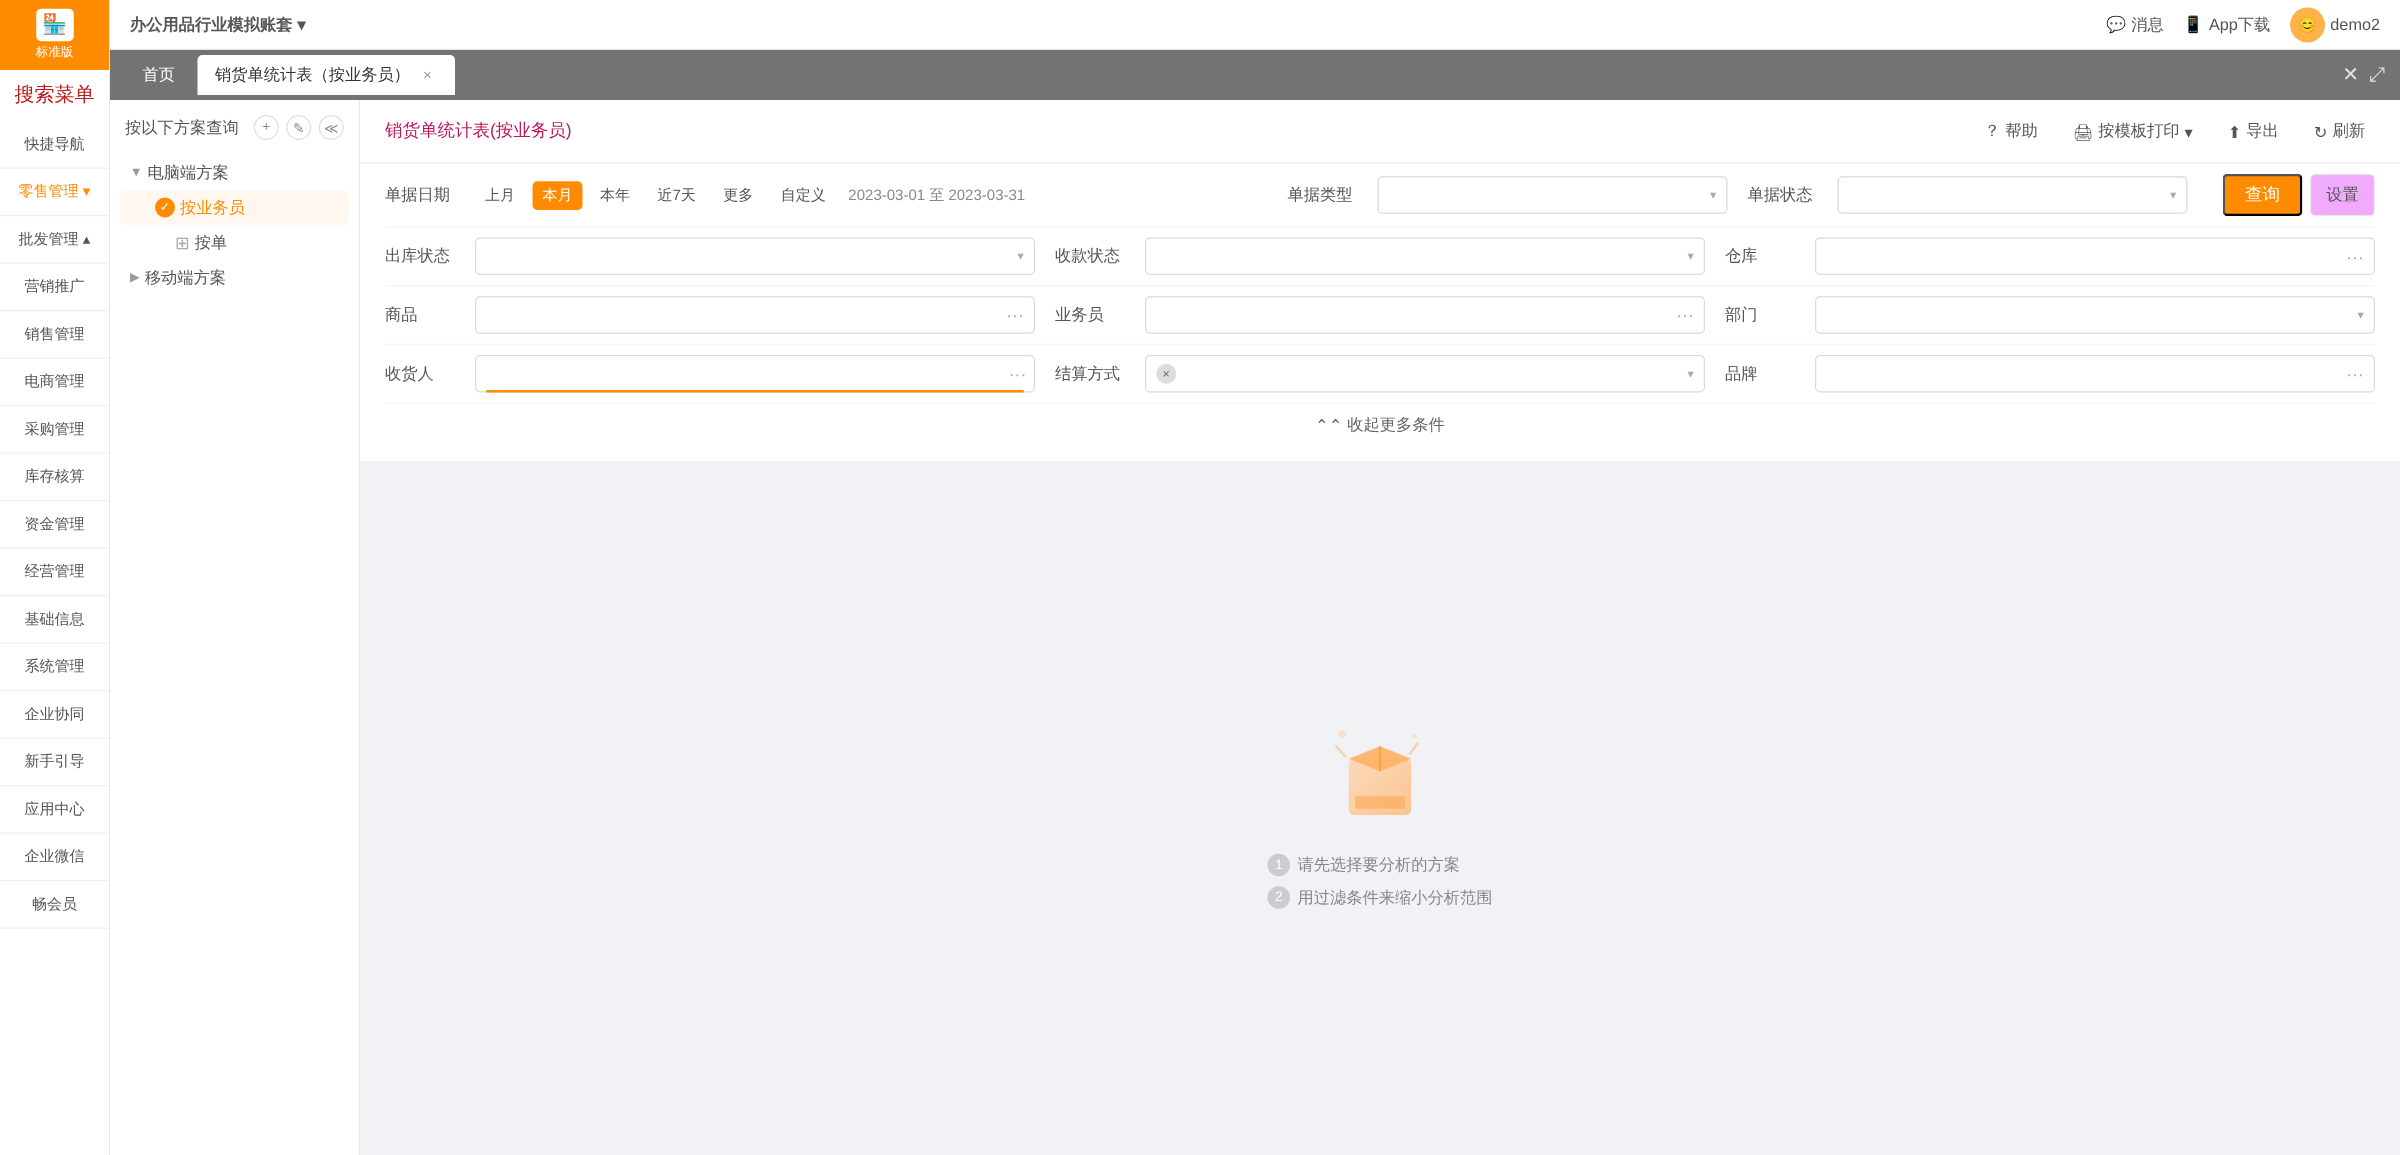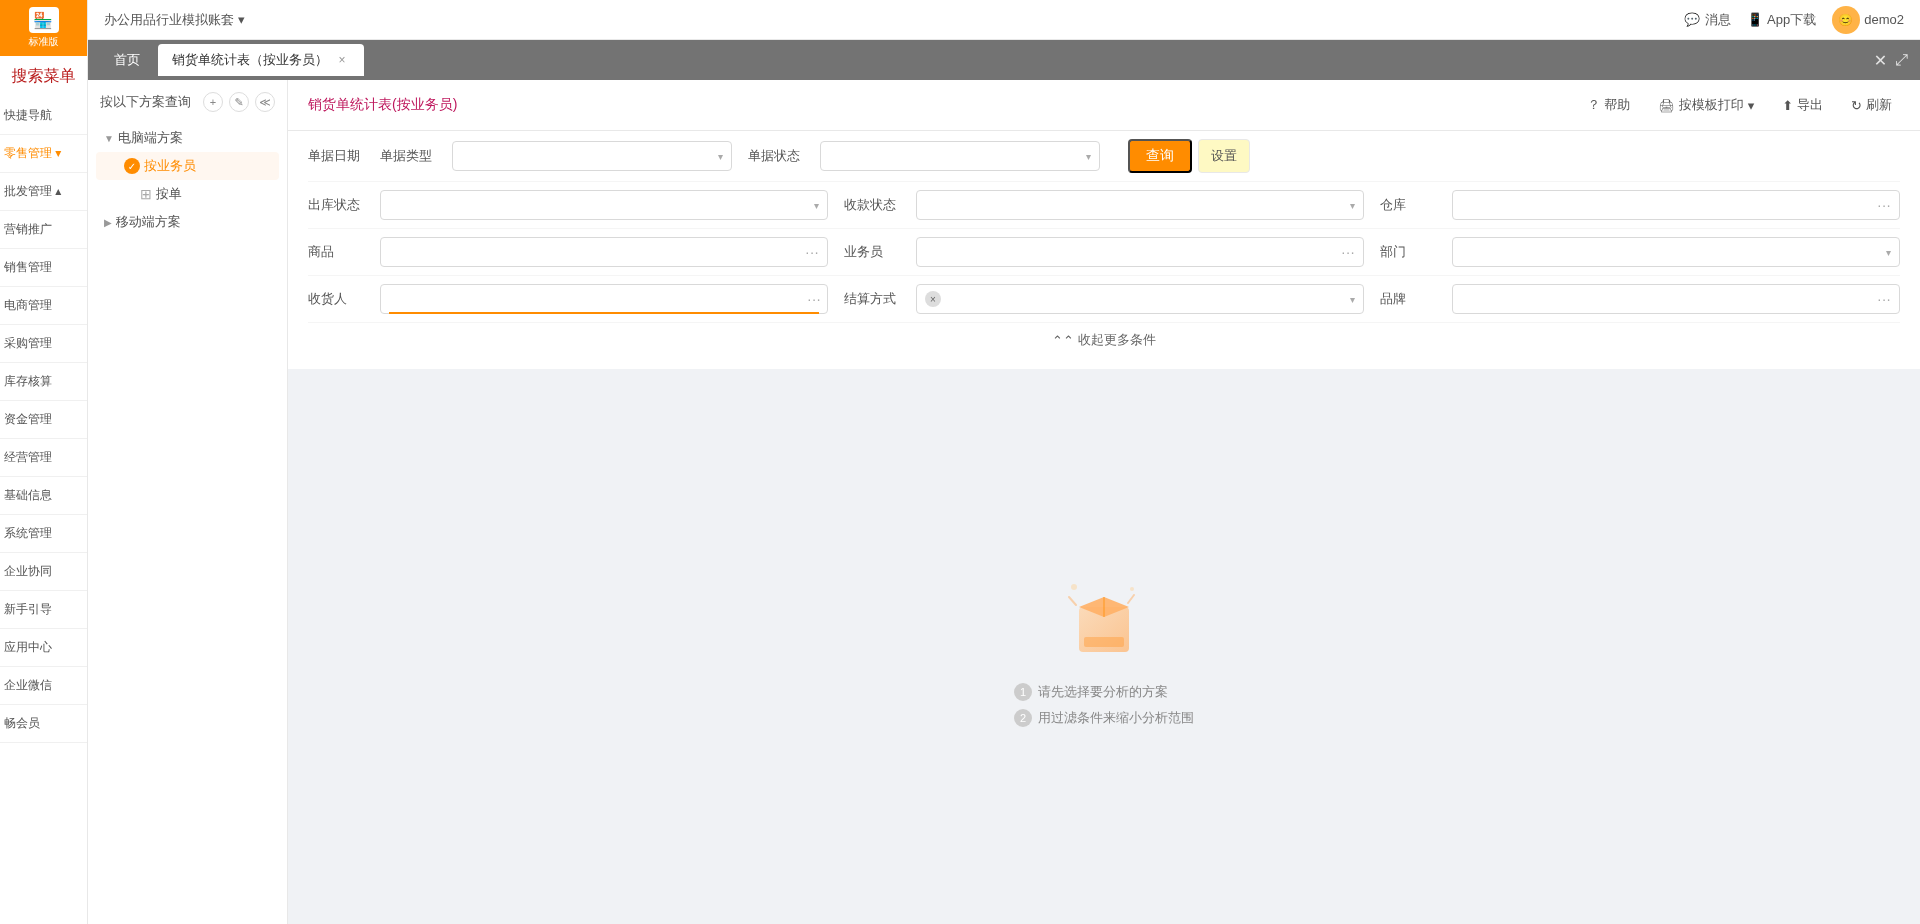--- a/index.html
+++ b/index.html
@@ -39,20 +39,21 @@
       font-weight: bold;
     }
     .logo-text {
       font-size: 10px;
       color: #fff;
       margin-top: 2px;
     }
     .sidebar-menu-item {
       width: 100%;
       padding: 10px 4px;
+      text-align: center;
       cursor: pointer;
       font-size: 12px;
       color: #555;
       border-bottom: 1px solid #f0f0f0;
     }
     .sidebar-menu-item.active { color: #ff8c00; }
     .sidebar-search {
       font-size: 16px;
       color: #b91c1c;
       padding: 10px 4px;
@@ -84,20 +85,21 @@
       align-items: center;
       gap: 8px;
       font-size: 13px;
       color: #555;
     }
     .topbar-dropdown {
       display: flex;
       align-items: center;
       gap: 4px;
       cursor: pointer;
+      font-weight: bold;
     }
     .topbar-right {
       display: flex;
       align-items: center;
       gap: 16px;
       font-size: 13px;
       color: #555;
     }
     .topbar-right-item {
       display: flex;
@@ -307,21 +309,21 @@
       color: #fff;
       padding: 6px 16px;
       border-radius: 4px;
       font-size: 14px;
     }
     .action-btn.secondary {
       border: 1px solid #e8e8e8;
       color: #555;
       padding: 6px 12px;
       border-radius: 4px;
-      background: #fef9c3;
+      background: #f0abfc;
     }
 
     
     .filter-area {
       background: #fff;
       padding: 0 20px 12px;
     }
     .filter-row {
       display: flex;
       align-items: center;
@@ -591,20 +593,31 @@
               <span>刷新</span>
             </div>
           </div>
         </div>
       </div>
 
       <div class="filter-area">
 
         <div class="filter-row">
           <span class="filter-label">单据日期</span>
+          <div class="filter-control">
+            <div class="date-filter">
+              <span class="date-btn">上月</span>
+              <span class="date-btn active">本月</span>
+              <span class="date-btn">本年</span>
+              <span class="date-btn">近7天</span>
+              <span class="date-btn">更多</span>
+              <span class="date-btn">自定义</span>
+              <span class="date-range">2023-03-01 至 2023-03-31</span>
+            </div>
+          </div>
           <span class="filter-label">单据类型</span>
           <div class="select-box" style="width:280px;flex:none;">
             <span></span>
             <span class="arrow">▾</span>
           </div>
           <span class="filter-label">单据状态</span>
           <div class="select-box" style="width:280px;flex:none;">
             <span></span>
             <span class="arrow">▾</span>
           </div>

